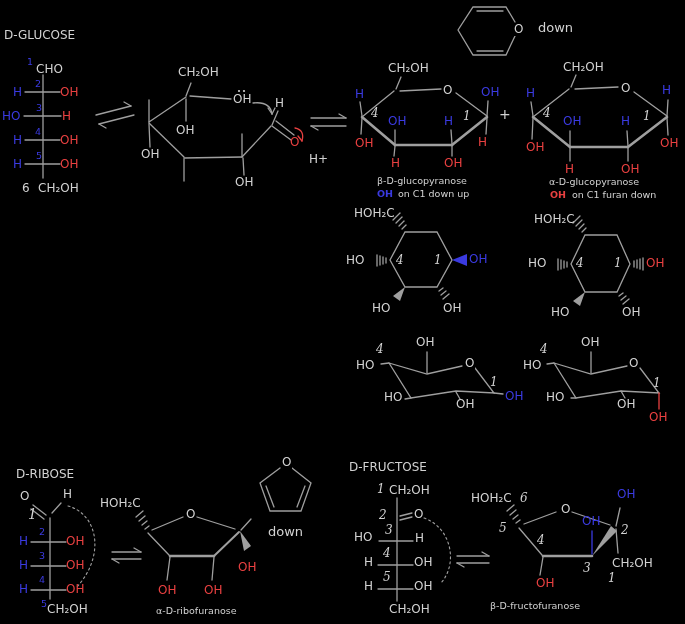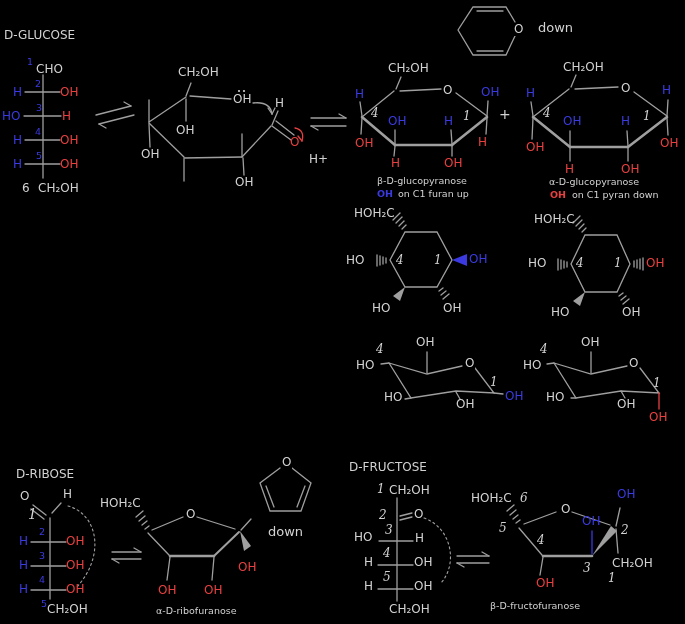--- a/index.html
+++ b/index.html
@@ -288,37 +288,37 @@
 <span class="lbl b" style="left:444px;top:115px">H</span>
 <span class="lbl ser" style="left:463px;top:110px">1</span>
 <span class="lbl b" style="left:481px;top:86px">OH</span>
 <span class="lbl r" style="left:355px;top:137px">OH</span>
 <span class="lbl r" style="left:391px;top:157px">H</span>
 <span class="lbl r" style="left:444px;top:157px">OH</span>
 <span class="lbl r" style="left:478px;top:136px">H</span>
 <span class="lbl" style="left:499px;top:107px;font-size:14px">+</span>
 <span class="lbl cap" style="left:377px;top:176px">β-D-glucopyranose</span>
 <span class="lbl cap capb b" style="left:377px;top:189px">OH</span>
-<span class="lbl cap" style="left:398px;top:189px">on C1 furan up</span>
+<span class="lbl cap" style="left:398px;top:189px">on C1 down up</span>
 
 <span class="lbl" style="left:563px;top:61px">CH₂OH</span>
 <span class="lbl mask" style="left:620px;top:82px">O</span>
 <span class="lbl b" style="left:526px;top:87px">H</span>
 <span class="lbl ser" style="left:543px;top:107px">4</span>
 <span class="lbl b" style="left:563px;top:115px">OH</span>
 <span class="lbl b" style="left:621px;top:115px">H</span>
 <span class="lbl ser" style="left:643px;top:110px">1</span>
 <span class="lbl b" style="left:662px;top:84px">H</span>
 <span class="lbl r" style="left:526px;top:141px">OH</span>
 <span class="lbl r" style="left:565px;top:163px">H</span>
 <span class="lbl r" style="left:621px;top:163px">OH</span>
 <span class="lbl r" style="left:660px;top:137px">OH</span>
 <span class="lbl cap" style="left:549px;top:177px">α-D-glucopyranose</span>
 <span class="lbl cap capb r" style="left:550px;top:190px">OH</span>
-<span class="lbl cap" style="left:572px;top:190px">on C1 pyran down</span>
+<span class="lbl cap" style="left:572px;top:190px">on C1 furan down</span>
 
 <span class="lbl" style="left:354px;top:207px">HOH₂C</span>
 <span class="lbl" style="left:346px;top:254px">HO</span>
 <span class="lbl ser" style="left:396px;top:254px">4</span>
 <span class="lbl ser" style="left:434px;top:254px">1</span>
 <span class="lbl b" style="left:469px;top:253px">OH</span>
 <span class="lbl" style="left:372px;top:302px">HO</span>
 <span class="lbl" style="left:443px;top:302px">OH</span>
 
 <span class="lbl" style="left:534px;top:213px">HOH₂C</span>

